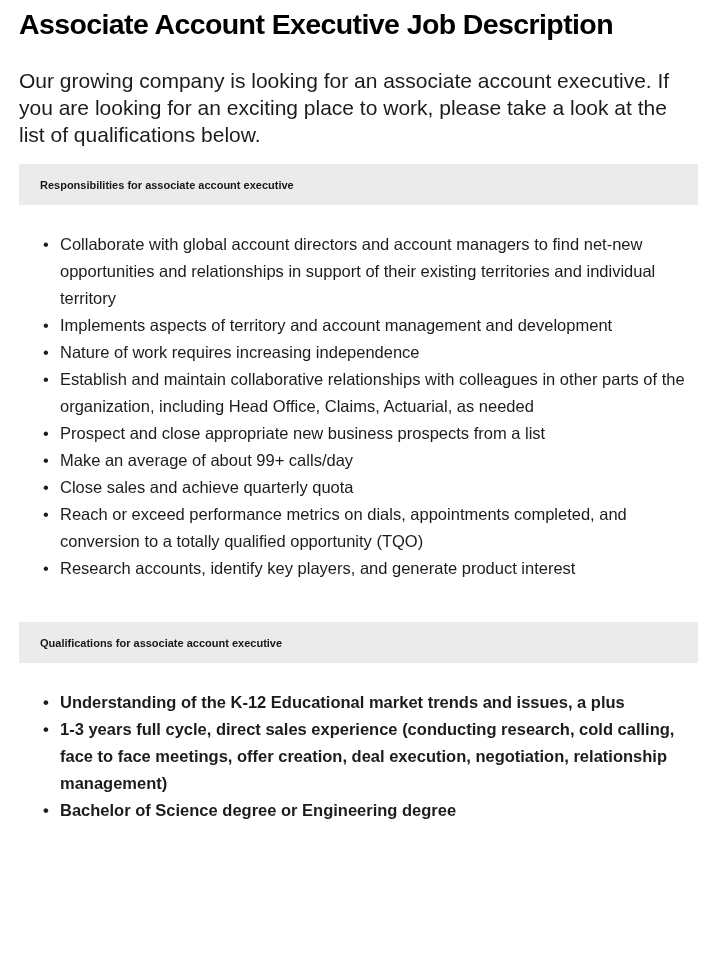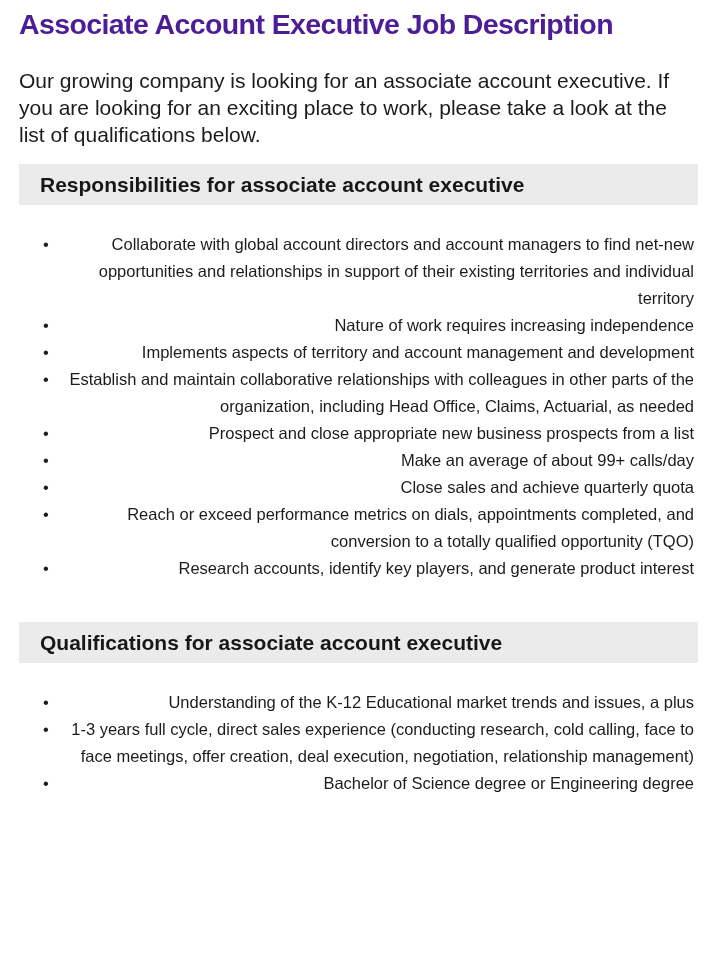--- a/index.html
+++ b/index.html
@@ -13,82 +13,81 @@
     color: var(--text, #1c1c1c);
     -webkit-font-smoothing: antialiased;
   }
   .page {
     padding: 6px 22px 30px 19px;
   }
   .doc-title {
     font-size: 28.5px;
     font-weight: bold;
     letter-spacing: -0.6px;
-    color: #4c1d95;
+    color: #000000;
     margin: 2px 0 26px 0;
     white-space: nowrap;
   }
   .intro {
     font-size: 21px;
     line-height: 27px;
     margin-bottom: 16px;
   }
   .section { margin: 0; }
   .section-header {
     background: var(--bg-section, #ebebeb);
     min-height: 41px;
     display: flex;
     align-items: center;
     padding: 0 10px 0 21px;
-    font-size: 21px;
+    font-size: 11px;
     font-weight: bold;
     color: #171717;
     text-align: right;
   }
   .bullets {
     list-style: none;
     margin: 26px 0 40px 0;
-    text-align: right;
   }
   .bullets li {
     position: relative;
     padding-left: 41px;
     padding-right: 4px;
     font-size: 16.5px;
     line-height: 27px;
   }
   .bullets li::before {
     content: "\2022";
     position: absolute;
     left: 24px;
     top: 0;
     font-size: 16.5px;
     line-height: 27px;
     color: #1c1c1c;
   }
-  .section:last-child .bullets { margin-bottom: 8px; }
+  .section:last-child .bullets { margin-bottom: 8px; font-weight: bold; }
 </style>
 </head>
 <body>
 
 <div class="page">
 
   <h1 class="doc-title">Associate Account Executive Job Description</h1>
 
   <p class="intro">Our growing company is looking for an associate account executive. If you are looking for an exciting place to work, please take a look at the list of qualifications below.</p>
 
   <div class="section">
     <div class="section-header">Responsibilities for associate account executive</div>
     <ul class="bullets">
 
         <li>Collaborate with global account directors and account managers to find net-new opportunities and relationships in support of their existing territories and individual territory</li>
 
+        <li>Implements aspects of territory and account management and development</li>
+
         <li>Nature of work requires increasing independence</li>
-
-        <li>Implements aspects of territory and account management and development</li>
 
         <li>Establish and maintain collaborative relationships with colleagues in other parts of the organization, including Head Office, Claims, Actuarial, as needed</li>
 
         <li>Prospect and close appropriate new business prospects from a list</li>
 
         <li>Make an average of about 99+ calls/day</li>
 
         <li>Close sales and achieve quarterly quota</li>
 
         <li>Reach or exceed performance metrics on dials, appointments completed, and conversion to a totally qualified opportunity (TQO)</li>

